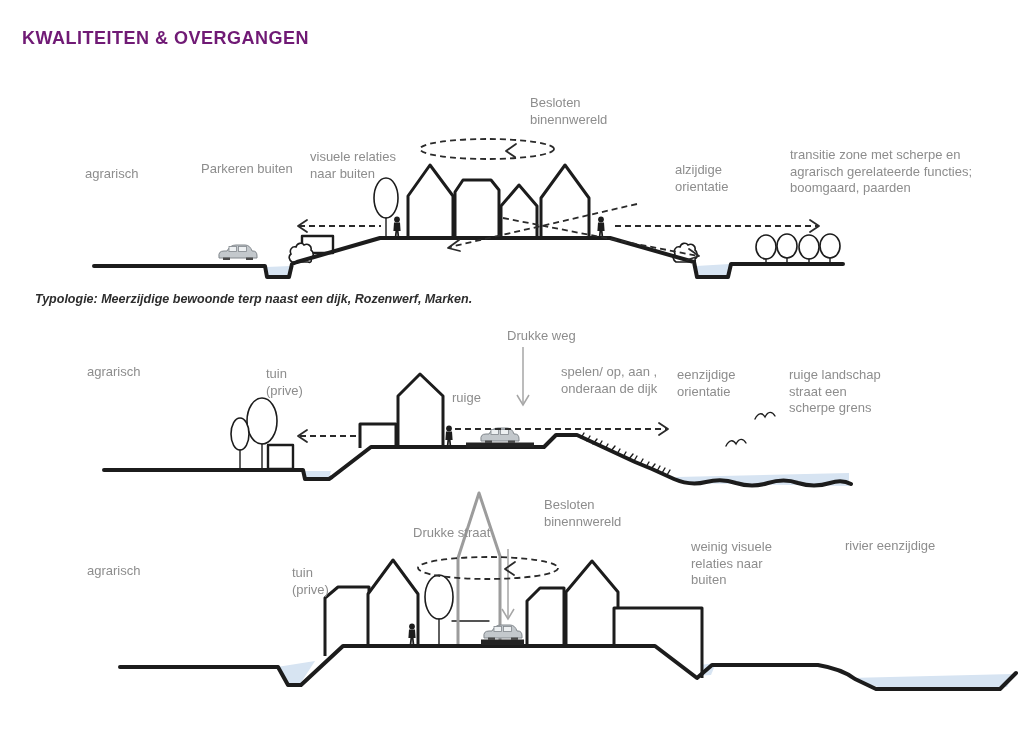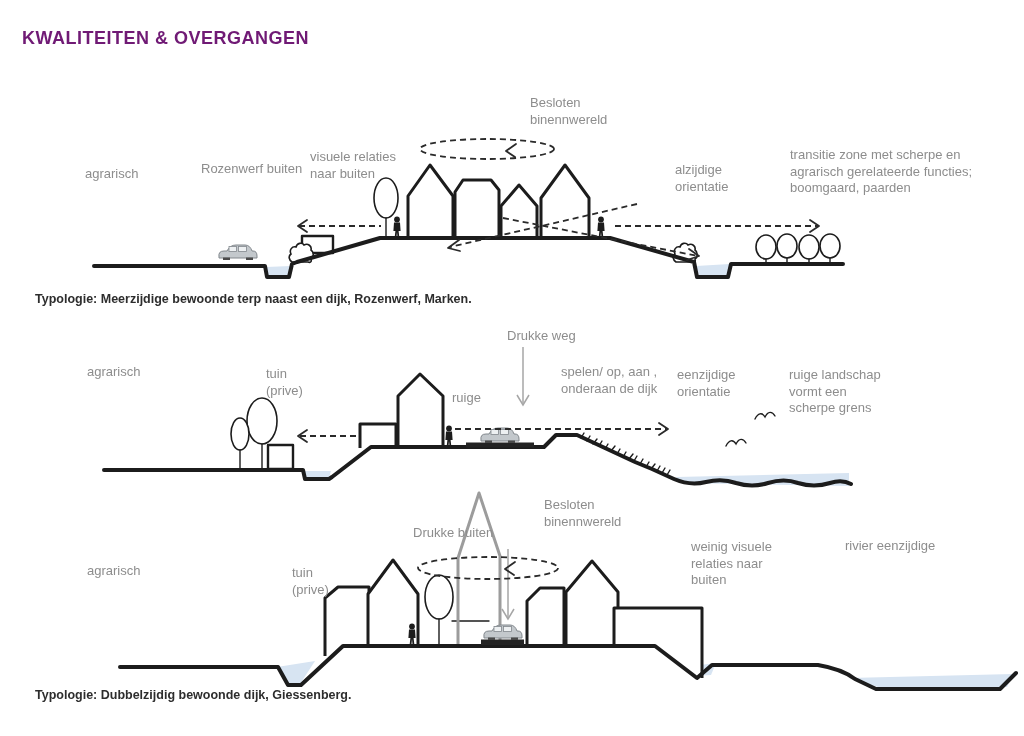--- a/index.html
+++ b/index.html
@@ -1,20 +1,20 @@
 <!DOCTYPE html>
 <html><head>
 <meta charset="utf-8">
 <style>
   html,body{margin:0;padding:0;background:#ffffff;}
   .page{position:relative;width:1024px;height:736px;background:#ffffff;overflow:hidden;
         font-family:"Liberation Sans",sans-serif;}
   .title{position:absolute;left:22px;top:28px;font-size:18px;font-weight:bold;
          color:#701a75;letter-spacing:.5px;}
-  .cap{position:absolute;font-size:12.5px;font-weight:bold;color:#2d2d2d;}
+  .cap{position:absolute;font-size:12.5px;font-weight:bold;color:#2d2d2d;font-style:italic;}
   .lbl{position:absolute;font-size:13px;line-height:1.28;color:#8d8d8d;white-space:pre-line;}
   svg.art{position:absolute;left:0;top:0;}
   
   .pf{fill:none;stroke:#1c1c1c;stroke-width:4;stroke-linecap:round;stroke-linejoin:round;}
   .bd{fill:#ffffff;stroke:#1c1c1c;stroke-width:3;stroke-linejoin:round;}
   .bd2{fill:#ffffff;stroke:#1c1c1c;stroke-width:2.4;stroke-linejoin:round;}
   .tn{fill:#ffffff;stroke:#1c1c1c;stroke-width:1.6;}
   .wt{fill:#d7e4f2;stroke:none;}
   .ds{fill:none;stroke:#2a2a2a;stroke-width:1.8;stroke-dasharray:6 4;}
   .ah{fill:none;stroke:#2a2a2a;stroke-width:1.8;stroke-linecap:round;stroke-linejoin:round;}
@@ -156,21 +156,21 @@
       <g>
         <ellipse class="ds" cx="488" cy="568" rx="70" ry="11"></ellipse>
         <path class="ah" d="M515,562 L505,569 L514,575"></path>
       </g>
     </g>
   </svg>
 
   <div class="title">KWALITEITEN &amp; OVERGANGEN</div>
 
   <div class="lbl" style="left:85px;top:166px">agrarisch</div>
-  <div class="lbl" style="left:201px;top:161px">Rozenwerf buiten</div>
+  <div class="lbl" style="left:201px;top:161px">Parkeren buiten</div>
   <div class="lbl" style="left:310px;top:149px">visuele relaties
 naar buiten</div>
   <div class="lbl" style="left:530px;top:95px">Besloten
 binennwereld</div>
   <div class="lbl" style="left:675px;top:162px">alzijdige
 orientatie</div>
   <div class="lbl" style="left:790px;top:147px">transitie zone met scherpe en
 agrarisch gerelateerde functies;
 boomgaard, paarden</div>
   <div class="cap" style="left:35px;top:292px">Typologie: Meerzijdige bewoonde terp naast een dijk, Rozenwerf, Marken.</div>
@@ -178,28 +178,27 @@
   <div class="lbl" style="left:87px;top:364px">agrarisch</div>
   <div class="lbl" style="left:266px;top:366px">tuin
 (prive)</div>
   <div class="lbl" style="left:507px;top:328px">Drukke weg</div>
   <div class="lbl" style="left:452px;top:390px">ruige</div>
   <div class="lbl" style="left:561px;top:364px">spelen/ op, aan ,
 onderaan de dijk</div>
   <div class="lbl" style="left:677px;top:367px">eenzijdige
 orientatie</div>
   <div class="lbl" style="left:789px;top:367px">ruige landschap
-vormt een
+straat een
 scherpe grens</div>
 
   <div class="lbl" style="left:87px;top:563px">agrarisch</div>
   <div class="lbl" style="left:292px;top:565px">tuin
 (prive)</div>
-  <div class="lbl" style="left:413px;top:525px">Drukke buiten</div>
+  <div class="lbl" style="left:413px;top:525px">Drukke straat</div>
   <div class="lbl" style="left:544px;top:497px">Besloten
 binennwereld</div>
   <div class="lbl" style="left:691px;top:539px">weinig visuele
 relaties naar
 buiten</div>
   <div class="lbl" style="left:845px;top:538px">rivier eenzijdige</div>
-  <div class="cap" style="left:35px;top:688px">Typologie: Dubbelzijdig bewoonde dijk, Giessenberg.</div>
 
 </div>
 
 </body></html>

